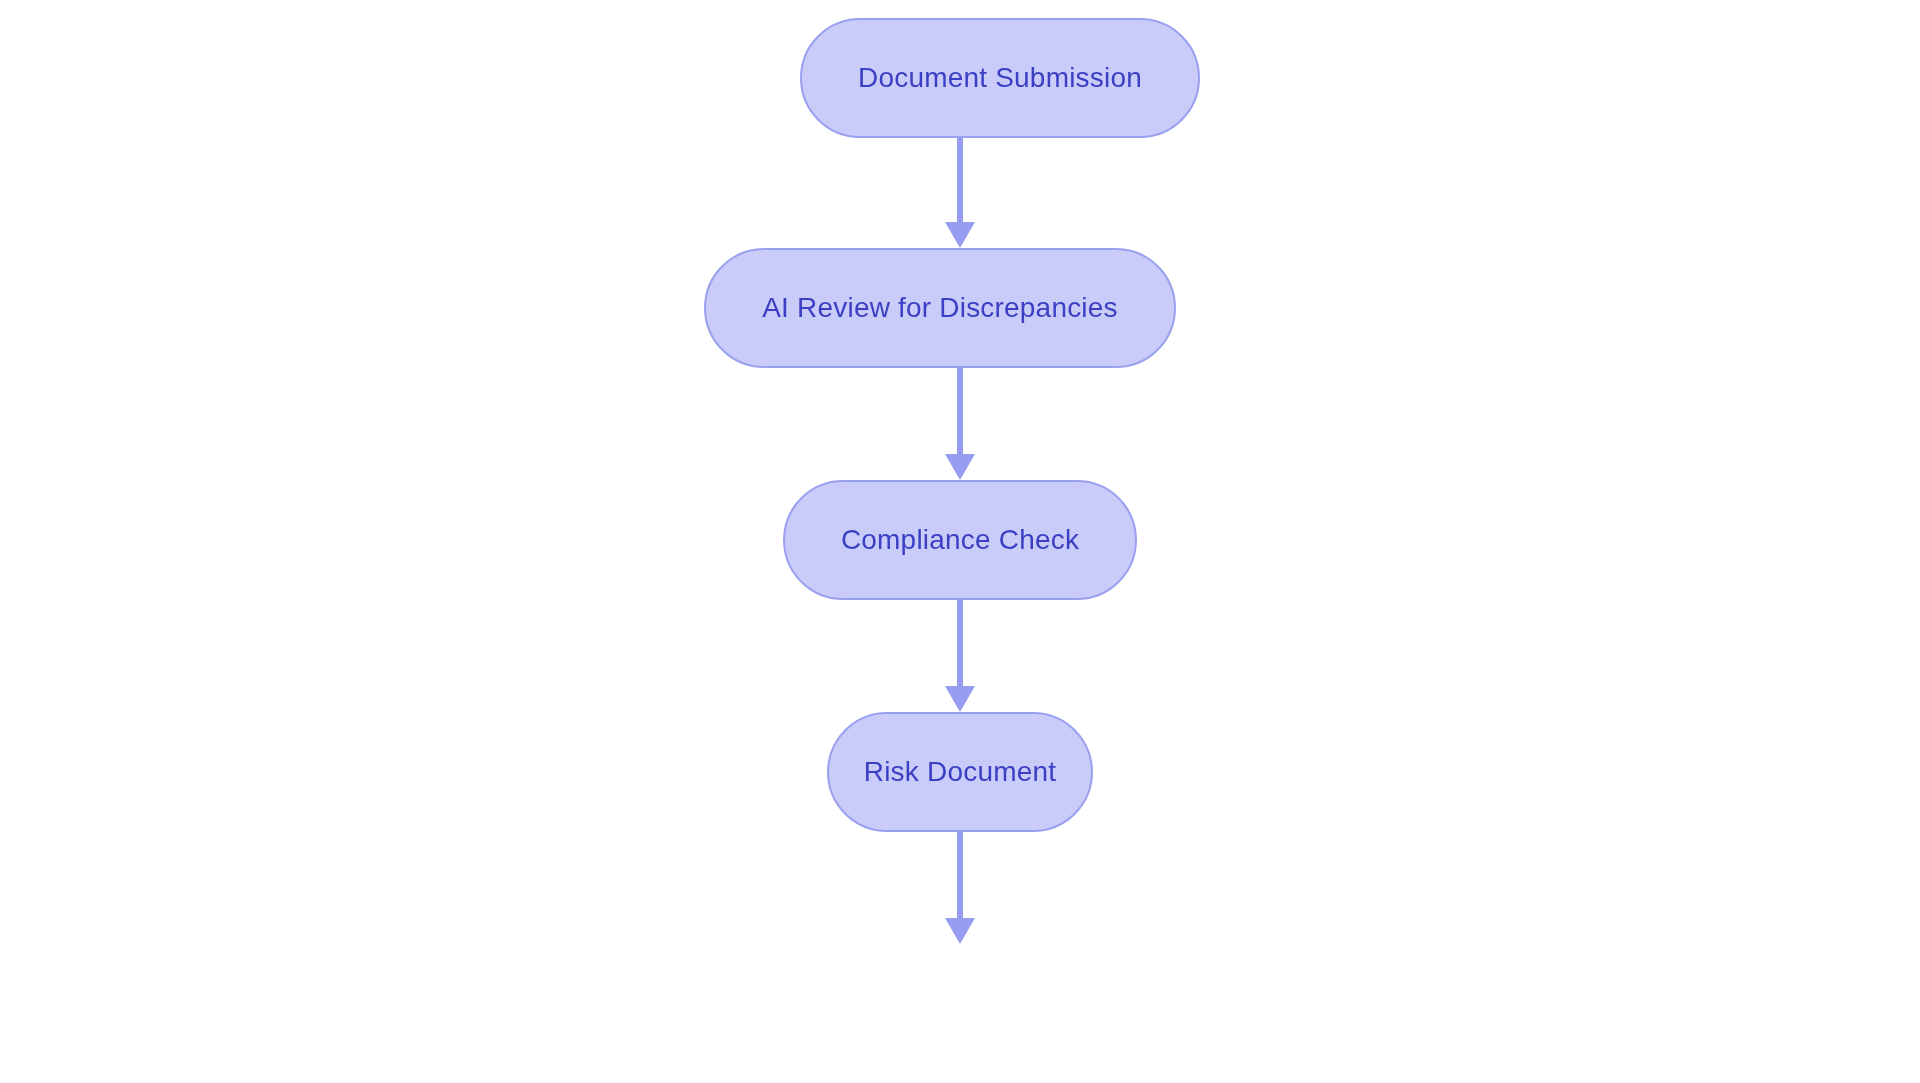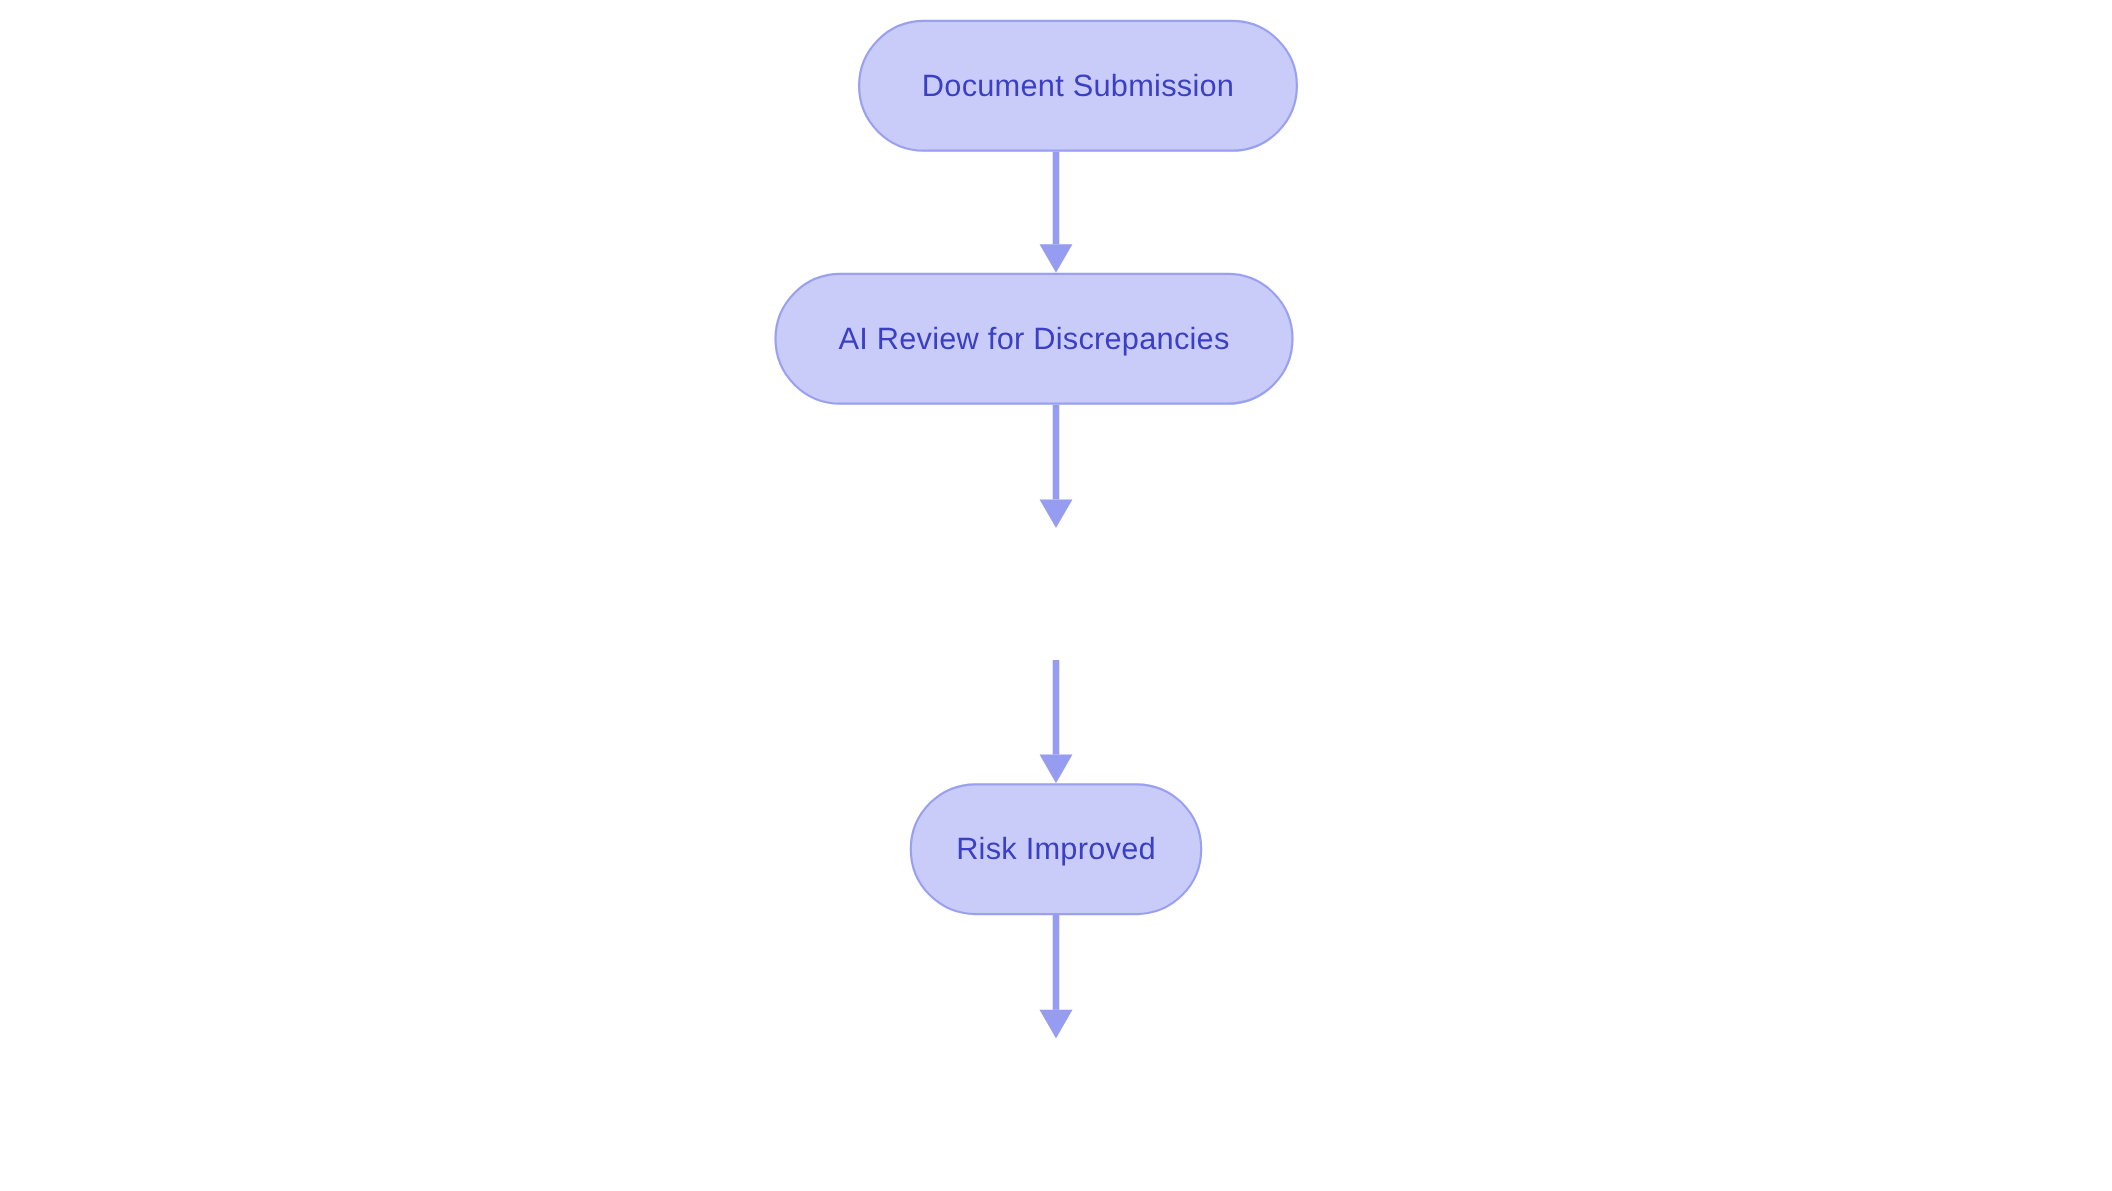--- a/index.html
+++ b/index.html
@@ -31,21 +31,21 @@
     align-items: center;
     justify-content: center;
   }
   .node-label {
     color: var(--node-text);
     font-size: 28px;
     font-weight: 400;
     letter-spacing: 0.2px;
     white-space: nowrap;
   }
-  .node-1 { top: 18px;  left: 780px; width: 400px; }
+  .node-1 { top: 18px;  left: 800px; width: 400px; }
   .node-2 { top: 248px; left: 704px; width: 472px; }
   .node-3 { top: 480px; left: 783px; width: 354px; }
   .node-4 { top: 712px; left: 827px; width: 266px; }
   .node-5 { top: 944px; left: 649px; width: 622px; }
 
   .arrow {
     position: absolute;
     left: 945px;            
     width: 30px;
     display: flex;
@@ -85,28 +85,31 @@
 
   <div class="node node-2">
     <span class="node-label">AI Review for Discrepancies</span>
   </div>
 
   <div class="arrow arrow-2">
     <div class="arrow-line"></div>
     <div class="arrow-head"></div>
   </div>
 
+  <div class="node node-3">
+    <span class="node-label">Compliance Check</span>
+  </div>
 
   <div class="arrow arrow-3">
     <div class="arrow-line"></div>
     <div class="arrow-head"></div>
   </div>
 
   <div class="node node-4">
-    <span class="node-label">Risk Improved</span>
+    <span class="node-label">Risk Document</span>
   </div>
 
   <div class="arrow arrow-4">
     <div class="arrow-line"></div>
     <div class="arrow-head"></div>
   </div>
 
 
 </div>
 

